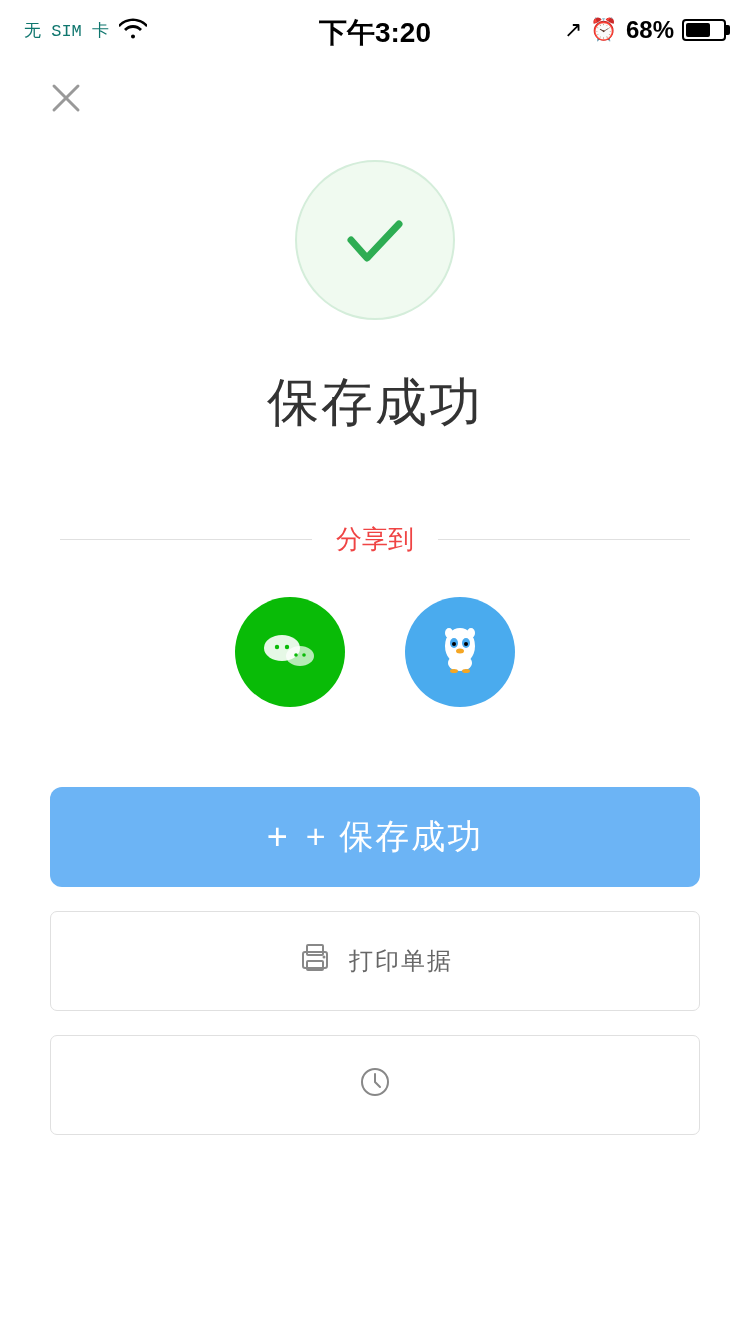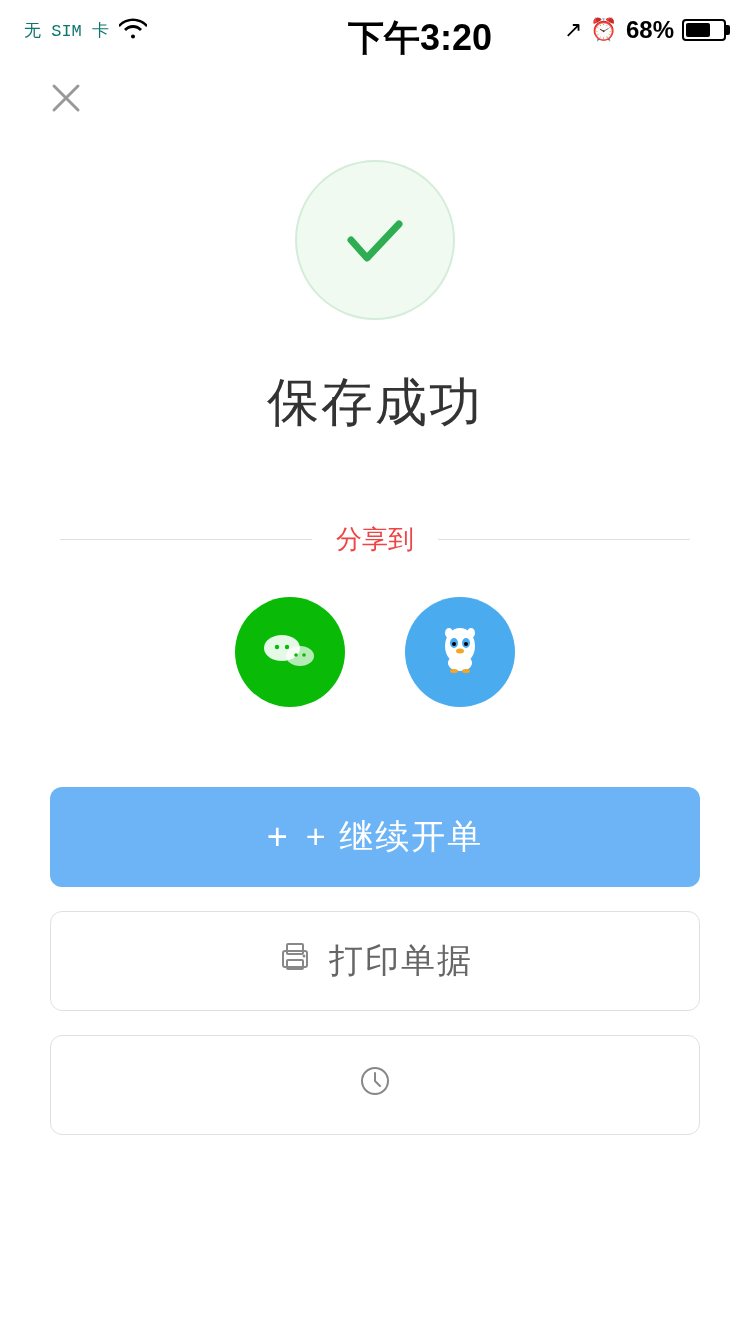--- a/index.html
+++ b/index.html
@@ -33,28 +33,27 @@
       display: flex;
       align-items: center;
       gap: 10px;
       font-size: 17px;
       font-weight: 500;
       color: #0f766e;
       font-family: Liberation Mono, monospace;
     }
 
     .status-center {
-      font-size: 36px;
+      font-size: 28px;
       font-weight: 600;
       color: #000;
       position: absolute;
       left: 50%;
       transform: translateX(-50%);
       top: 14px;
-      margin-left: 45px;
     }
 
     .status-right {
       display: flex;
       align-items: center;
       gap: 8px;
       font-size: 24px;
       color: #000;
     }
 
@@ -208,28 +207,28 @@
       font-size: 34px;
       color: #ffffff;
       font-weight: 400;
       letter-spacing: 2px;
     }
 
     .btn-secondary {
       width: 100%;
       height: 100px;
       background: #ffffff;
-      border-radius: 12px;
+      border-radius: 7px;
       border: 1px solid #e0e0e0;
       display: flex;
       align-items: center;
       justify-content: center;
       gap: 16px;
       cursor: pointer;
-      font-size: 34px;
+      font-size: 24px;
       color: #666666;
       font-weight: 400;
       letter-spacing: 2px;
     }
 
     
     .wechat-svg {
       width: 68px;
       height: 68px;
     }
@@ -323,21 +322,21 @@
         <ellipse cx="20" cy="12" rx="4" ry="5" fill="white"></ellipse>
         <ellipse cx="42" cy="12" rx="4" ry="5" fill="white"></ellipse>
       </svg>
     </div>
   </div>
 
   <div class="actions">
 
     <button class="btn-primary">
       <span style="font-size:36px;font-weight:300;">+</span>
-      <span style="font-size:34px;letter-spacing:2px;">+ 继续开单</span>
+      <span style="font-size:34px;letter-spacing:2px;">+ 保存成功</span>
     </button>
 
     <button class="btn-secondary">
       <span>
         <svg width="36" height="36" viewBox="0 0 36 36" fill="none">
           <rect x="6" y="12" width="24" height="16" rx="2" stroke="#888" stroke-width="2" fill="none"></rect>
           <rect x="10" y="5" width="16" height="10" rx="1" stroke="#888" stroke-width="2" fill="none"></rect>
           <rect x="10" y="21" width="16" height="9" rx="1" stroke="#888" stroke-width="2" fill="none"></rect>
           <circle cx="27" cy="17" r="1.5" fill="#888"></circle>
         </svg>

